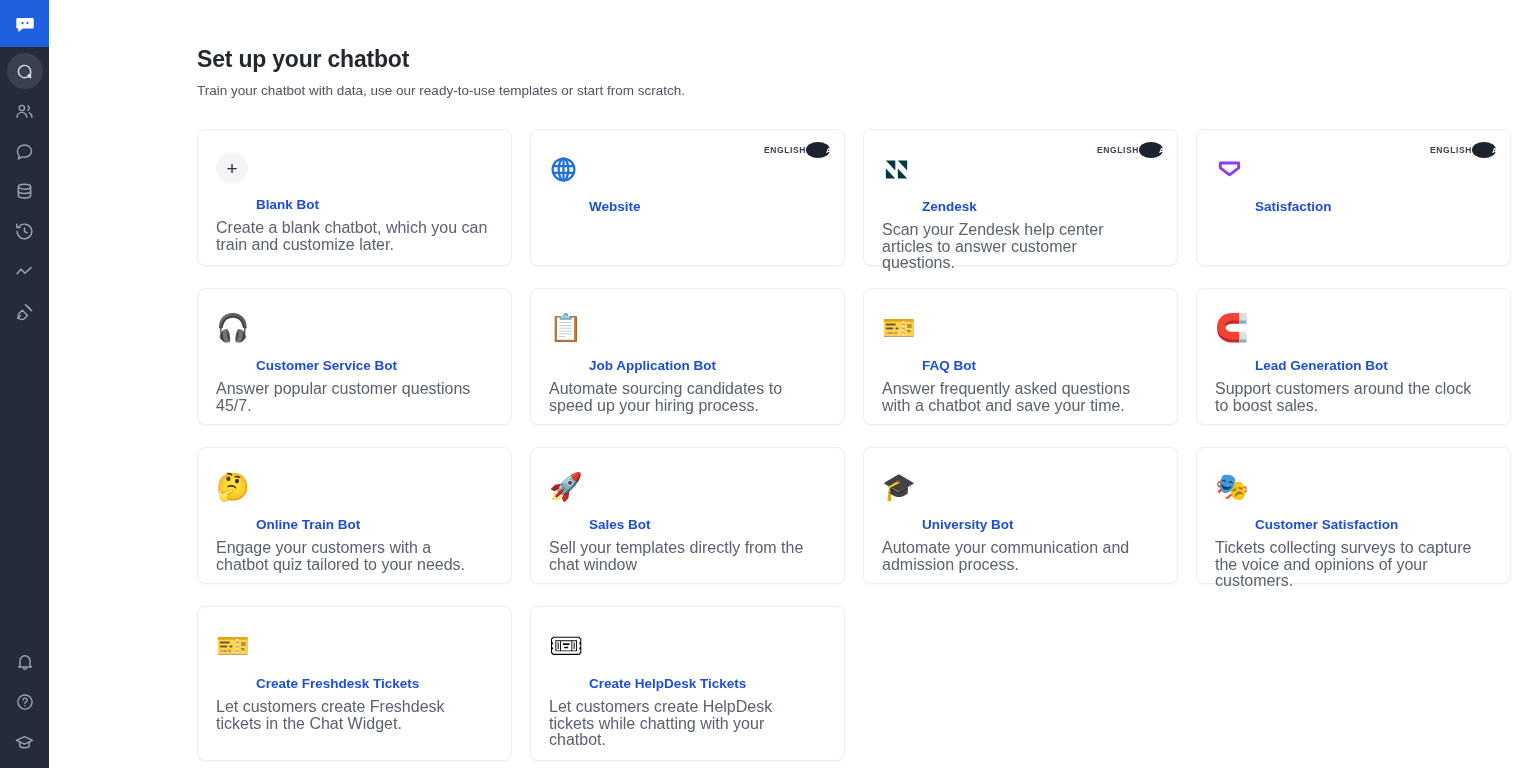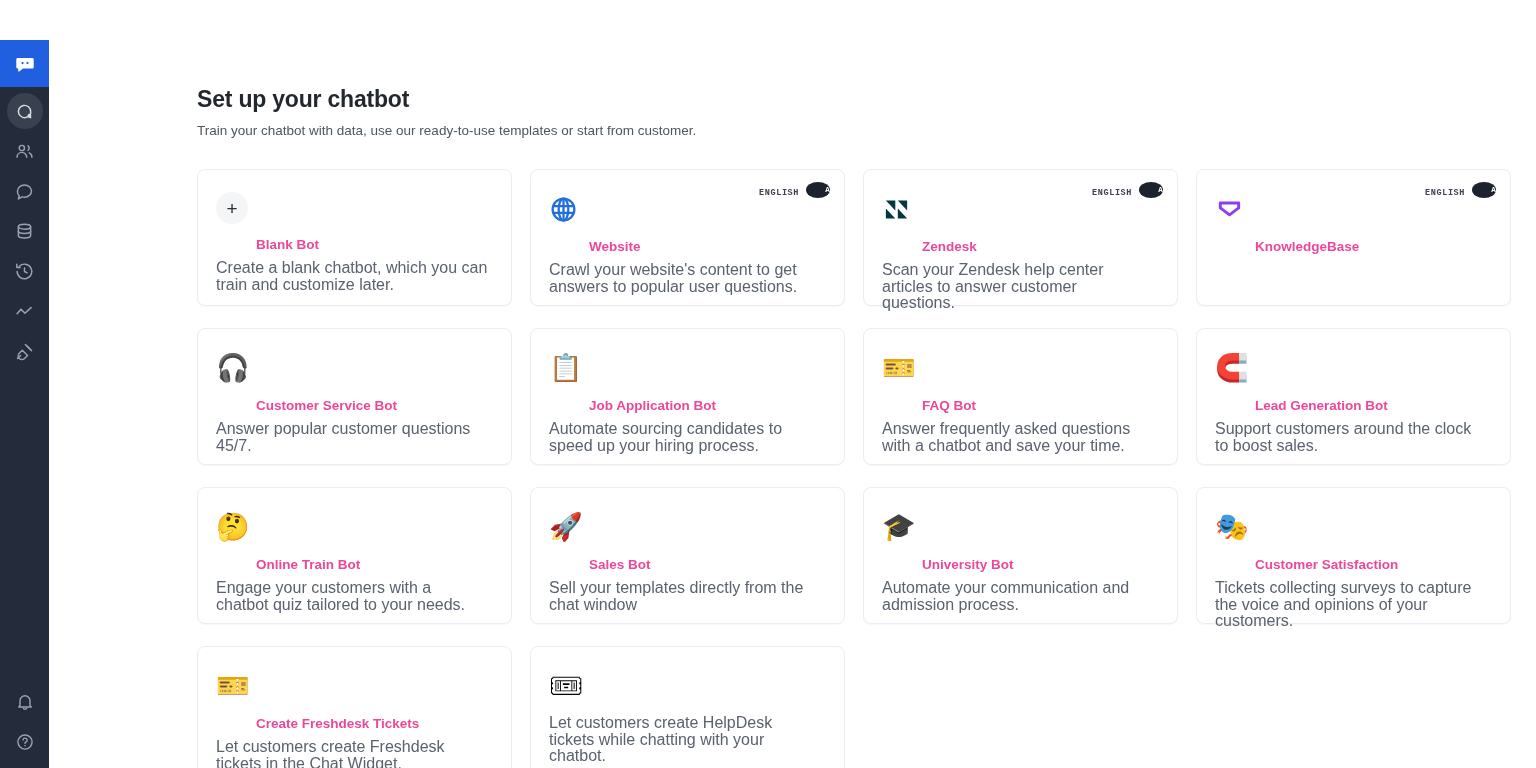--- a/index.html
+++ b/index.html
@@ -2,21 +2,21 @@
 <html><head>
 <meta charset="utf-8">
 <style>
   * { box-sizing: border-box; margin: 0; padding: 0; }
   html, body {
     width: 1536px; height: 768px;
     background: #ffffff;
     font-family: "Liberation Sans", sans-serif;
     overflow: hidden;
   }
-  .app { display: flex; width: 1536px; height: 556px; margin-top: 40px; }
+  .app { display: flex; width: 1536px; height: 556px; }
 
   
   .sidebar {
     width: 49px; height: 768px;
     background: #242b3a;
     display: flex; flex-direction: column; align-items: center;
     flex: 0 0 49px;
     position: relative;
   }
   .logo-block {
@@ -67,21 +67,21 @@
     border: 1px solid #ebedf0;
     border-radius: 8px;
     padding: 22px 18px 18px 18px;
     height: 137px;
     cursor: pointer;
     box-shadow: 0 1px 1px rgba(20,26,40,0.03);
   }
   .card.tall { height: 155px; }
   .card-badges {
     position: absolute; top: 12px; right: 14px;
-    display: flex; align-items: flex-end; gap: 7px; font-family: Liberation Mono, monospace;
+    display: flex; align-items: center; gap: 0;
   }
   .badge-lang {
     font-size: 8.5px; font-weight: 700; letter-spacing: 0.6px;
     color: #3a4150;
   }
   .badge-ai {
     width: 16px; height: 16px; border-radius: 50%;
     background: #1c222e; color: #ffffff;
     font-size: 7.5px; font-weight: 700; letter-spacing: 0.2px;
     display: flex; align-items: center; justify-content: center; padding-left: 24px;
@@ -91,21 +91,21 @@
     display: flex; align-items: center; justify-content: flex-start;
     margin-bottom: 12px;
   }
   .card-icon.plus {
     width: 32px; height: 32px; border-radius: 50%;
     background: #f4f5f7;
     align-items: center; justify-content: center;
   }
   .card-icon .emoji { font-size: 27px; line-height: 32px; }
   .card-title {
-    font-size: 13.5px; font-weight: 700; color: #ec4899;
+    font-size: 13.5px; font-weight: 700; color: #1d4ed8;
     line-height: 18px; margin-bottom: 6px; padding-left: 40px;
   }
   .card-desc {
     font-size: 16px; color: #5a626e; line-height: 16.5px;
     max-width: 272px;
   }
 </style>
 </head>
 <body>
 
@@ -198,21 +198,21 @@
           <path d="M6.5 11.4v4c0 1.4 2.5 2.5 5.5 2.5s5.5-1.1 5.5-2.5v-4"></path>
         </svg>
       </div>
     </div>
 
   </div>
 
   <div class="main">
 
     <h1 class="page-title">Set up your chatbot</h1>
-    <p class="page-subtitle">Train your chatbot with data, use our ready-to-use templates or start from customer.</p>
+    <p class="page-subtitle">Train your chatbot with data, use our ready-to-use templates or start from scratch.</p>
 
     <div class="grid">
         <div class="card">
           <div class="card-icon plus">
             <span style="font-size: 19px; color: rgb(43, 49, 59); line-height: 1; font-weight: 400;">+</span>
           </div>
           <div class="card-title">Blank Bot</div>
           <div class="card-desc">Create a blank chatbot, which you can train and customize later.</div>
         </div>
         <div class="card">
@@ -221,21 +221,20 @@
             <span class="badge-ai">AI</span>
           </div>
           <div class="card-icon">
             <svg width="29" height="29" viewBox="0 0 24 24">
               <circle cx="12" cy="12" r="9" fill="none" stroke="#1f6fe0" stroke-width="1.9"></circle>
               <ellipse cx="12" cy="12" rx="4" ry="9" fill="none" stroke="#1f6fe0" stroke-width="1.9"></ellipse>
               <path d="M3.3 9.2h17.4M3.3 14.8h17.4M12 3v18" stroke="#1f6fe0" stroke-width="1.9" fill="none"></path>
             </svg>
           </div>
           <div class="card-title">Website</div>
-          <div class="card-desc">Crawl your website's content to get answers to popular user questions.</div>
         </div>
         <div class="card">
           <div class="card-badges">
             <span class="badge-lang">ENGLISH</span>
             <span class="badge-ai">AI</span>
           </div>
           <div class="card-icon">
             <svg width="29" height="29" viewBox="0 0 24 24">
               <path d="M11 4.6H3.2l7.8 8.3V4.6z" fill="#04373e"></path>
               <path d="M3.2 19.4h7.8L3.2 11.1v8.3z" fill="#04373e"></path>
@@ -249,21 +248,21 @@
         <div class="card">
           <div class="card-badges">
             <span class="badge-lang">ENGLISH</span>
             <span class="badge-ai">AI</span>
           </div>
           <div class="card-icon">
             <svg width="29" height="29" viewBox="0 0 24 24">
               <path d="M4.4 6.6h15.2v4.1L12 16.4 4.4 10.7V6.6z" fill="none" stroke="#8b3ff0" stroke-width="2.4" stroke-linejoin="round" stroke-linecap="round"></path>
             </svg>
           </div>
-          <div class="card-title">KnowledgeBase</div>
+          <div class="card-title">Satisfaction</div>
         </div>
         <div class="card">
           <div class="card-icon">
             <span class="emoji">🎧</span>
           </div>
           <div class="card-title">Customer Service Bot</div>
           <div class="card-desc">Answer popular customer questions 45/7.</div>
         </div>
         <div class="card">
           <div class="card-icon">
@@ -318,19 +317,20 @@
           <div class="card-icon">
             <span class="emoji">🎫</span>
           </div>
           <div class="card-title">Create Freshdesk Tickets</div>
           <div class="card-desc">Let customers create Freshdesk tickets in the Chat Widget.</div>
         </div>
         <div class="card tall">
           <div class="card-icon">
             <span class="emoji">🎟</span>
           </div>
+          <div class="card-title">Create HelpDesk Tickets</div>
           <div class="card-desc">Let customers create HelpDesk tickets while chatting with your chatbot.</div>
         </div>
       </div>
 
   </div>
 
 </div>
 
 </body></html>

